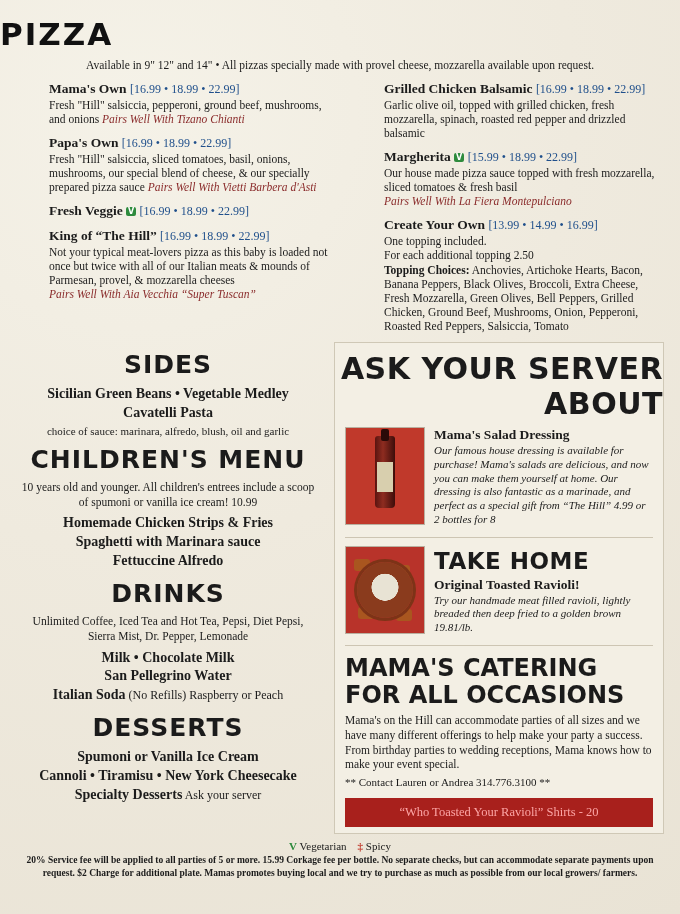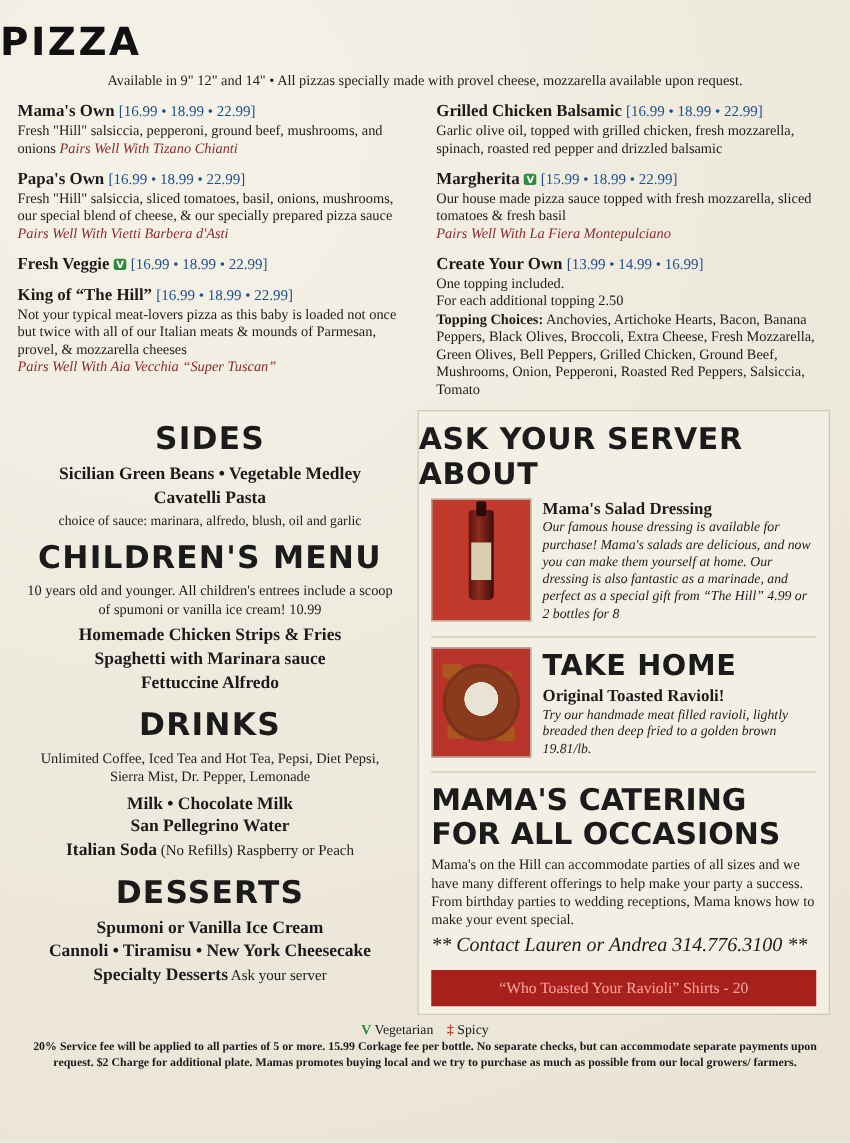--- a/index.html
+++ b/index.html
@@ -31,21 +31,21 @@
     font-size:11.5px;
     margin-top:7px;
     color:#1b1b1b;
   }
   
   .pizza-cols{
     display:flex;
     padding:10px 14px 0 14px;
     gap:18px;
   }
-  .pizza-col{width:50%;}
+  .pizza-col{width:50%;margin-left:35px;}
   .pz{margin-bottom:9px;}
   .pz-name{
     font-size:13.5px;
     font-weight:bold;
   }
   .pz-price{
     font-size:12px;
     font-weight:normal;
     color:#1f4f8b;
   }
@@ -117,22 +117,22 @@
     font-size:11.5px;
     text-align:center;
     line-height:1.35;
     margin:4px 10px 4px 10px;
   }
   .nr{font-weight:normal;font-size:12px;}
   
   .ask-title{
     font-family:"DejaVu Sans", sans-serif;
     font-weight:bold;
-    font-size:24px;
-    text-align:left;
+    font-size:30px;
+    text-align:right;
     letter-spacing:0.5px;
     margin:8px 0 6px 0;
   }
   .blk{
     display:flex;
     gap:9px;
     padding:0 10px 8px 10px;
   }
   .thumb{
     width:78px;height:96px;
@@ -186,21 +186,21 @@
     border:0;border-top:1px solid #cdc5b3;margin:2px 10px 8px 10px;
   }
   .cater-title{
     font-family:"DejaVu Sans", sans-serif;
     font-weight:bold;font-size:24px;line-height:1.05;
     padding:2px 10px 0 10px;
   }
   .cater-text{
     font-size:11.5px;line-height:1.28;padding:5px 10px 0 10px;
   }
-  .cater-contact{font-size:16px;padding:4px 10px 0 10px;font-style:italic;}
+  .cater-contact{font-size:11px;padding:4px 10px 0 10px;}
   .shirt-bar{
     margin:10px 10px 0 10px;
     background:#a8201c;
     color:#fca5a5;
     text-align:center;
     font-size:12.5px;
     padding:7px 4px;
   }
   
   .legend{

